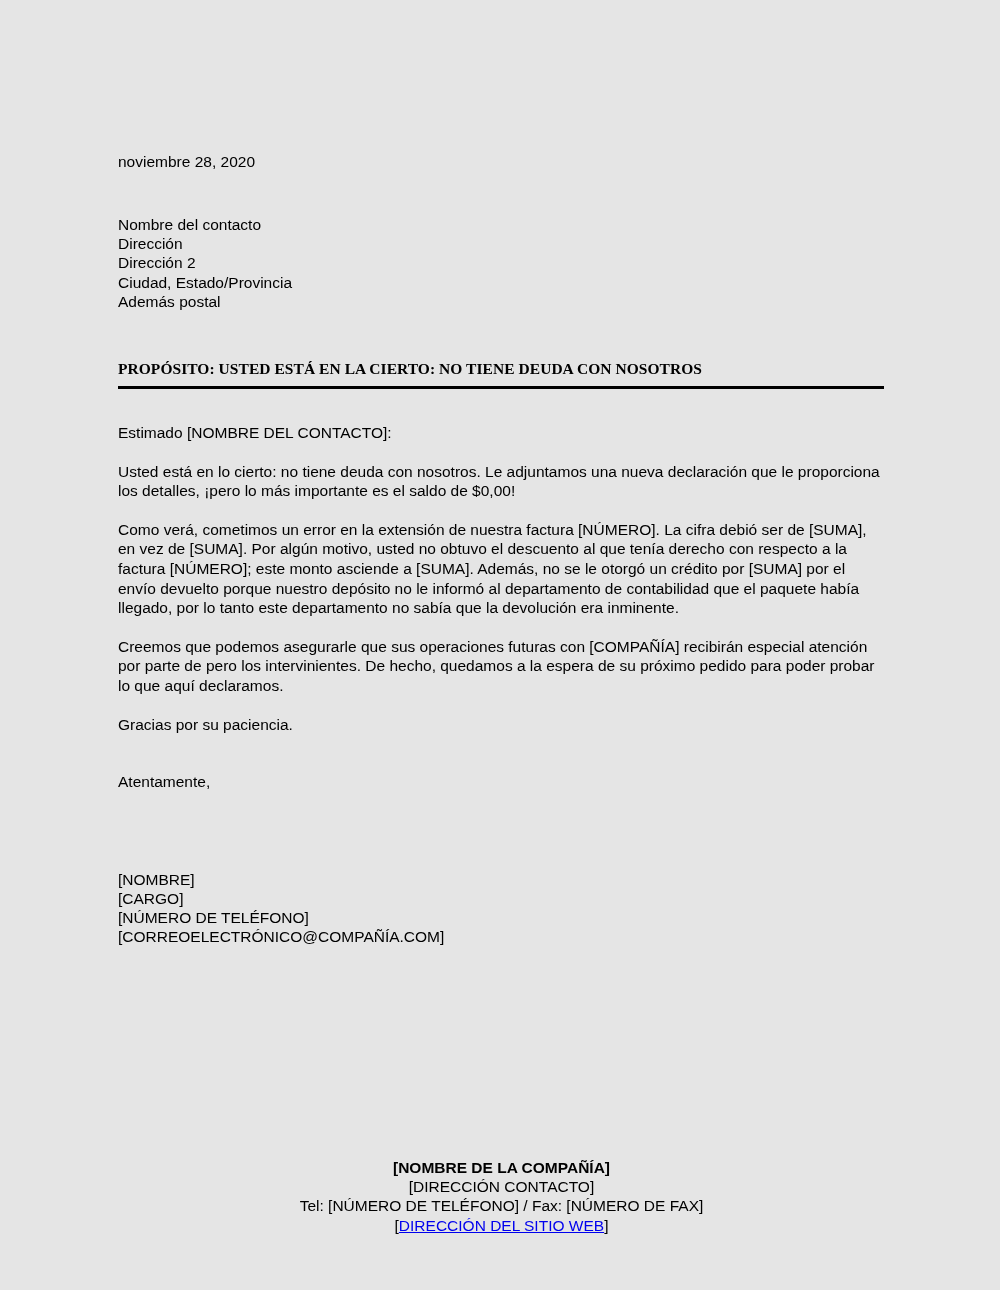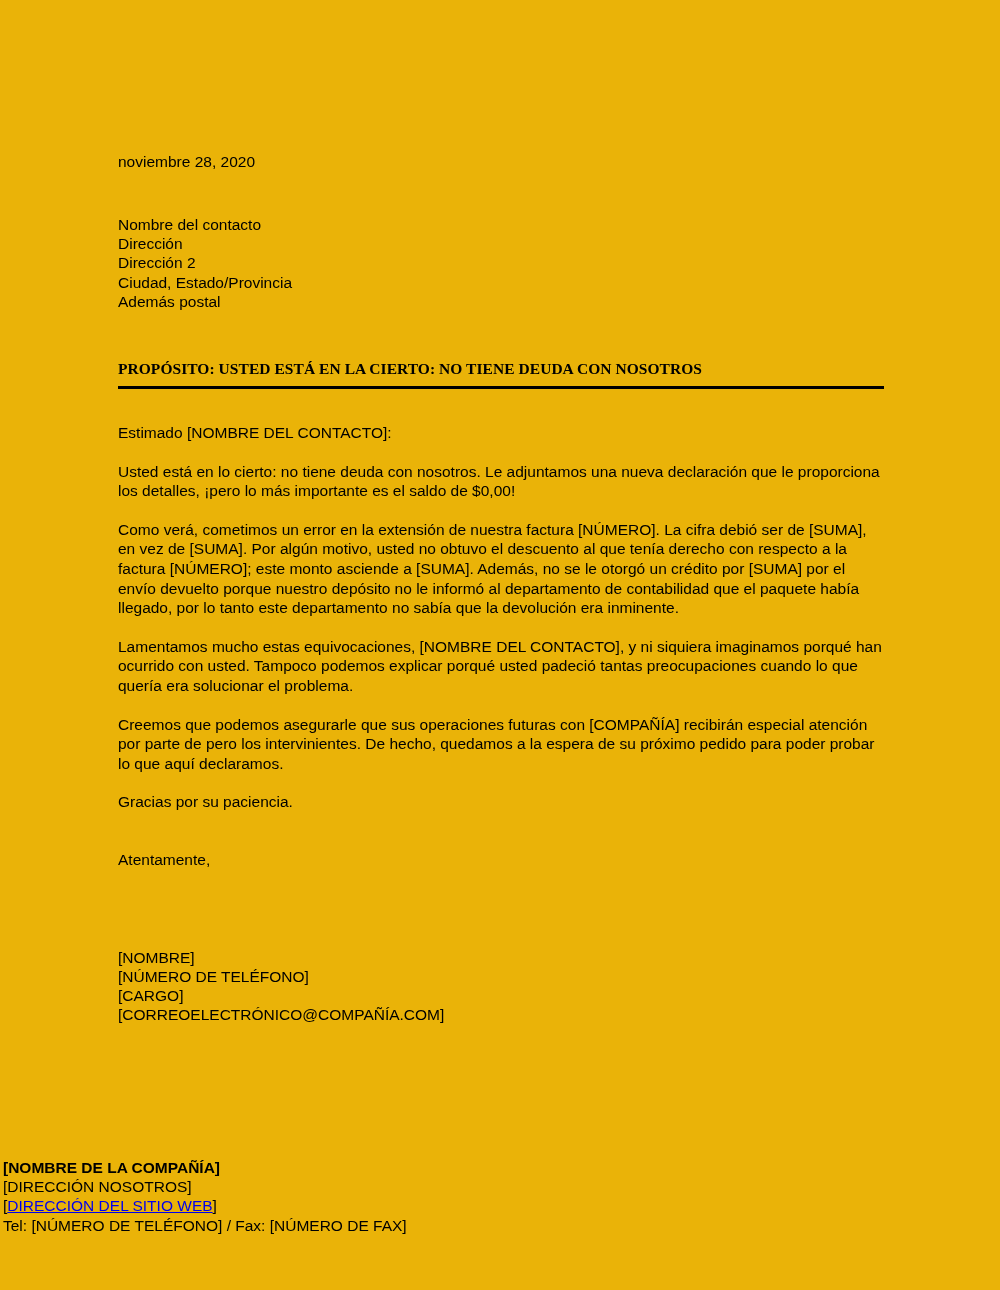--- a/index.html
+++ b/index.html
@@ -4,21 +4,21 @@
 <style>
   html, body {
     margin: 0;
     padding: 0;
     background: #ffffff;
   }
   .page {
     position: relative;
     width: 1000px;
     height: 1290px;
-    background: #eab308;
+    background: #e5e5e5;
     font-family: "Liberation Sans", sans-serif;
     color: #000000;
     overflow: hidden;
   }
   .content {
     position: absolute;
     left: 118px;
     top: 152px;
     width: 766px;
   }
@@ -72,21 +72,21 @@
     line-height: 19.2px;
   }
   .signature-line {
     white-space: pre;
   }
   .footer {
     position: absolute;
     left: 3px;
     right: 0;
     top: 1158px;
-    text-align: left;
+    text-align: center;
     font-size: 15.5px;
     line-height: 19.2px;
   }
   .footer-company {
     font-weight: bold;
   }
   .footer-link {
     color: #0000ee;
     text-decoration: underline;
   }
@@ -114,36 +114,35 @@
 
     <div class="subject-wrap">
       <div class="subject-heading">PROPÓSITO: USTED ESTÁ EN LA CIERTO: NO TIENE DEUDA CON NOSOTROS</div>
       <div class="subject-rule"></div>
     </div>
 
     <div class="body-copy">
       <p>Estimado [NOMBRE DEL CONTACTO]:</p>
       <p>Usted está en lo cierto: no tiene deuda con nosotros. Le adjuntamos una nueva declaración que le proporciona los detalles, ¡pero lo más importante es el saldo de $0,00!</p>
       <p>Como verá, cometimos un error en la extensión de nuestra factura [NÚMERO]. La cifra debió ser de [SUMA], en vez de [SUMA]. Por algún motivo, usted no obtuvo el descuento al que tenía derecho con respecto a la factura [NÚMERO]; este monto asciende a [SUMA]. Además, no se le otorgó un crédito por [SUMA] por el envío devuelto porque nuestro depósito no le informó al departamento de contabilidad que el paquete había llegado, por lo tanto este departamento no sabía que la devolución era inminente.</p>
-      <p>Lamentamos mucho estas equivocaciones, [NOMBRE DEL CONTACTO], y ni siquiera imaginamos porqué han ocurrido con usted. Tampoco podemos explicar porqué usted padeció tantas preocupaciones cuando lo que quería era solucionar el problema.</p>
       <p>Creemos que podemos asegurarle que sus operaciones futuras con [COMPAÑÍA] recibirán especial atención por parte de pero los intervinientes. De hecho, quedamos a la espera de su próximo pedido para poder probar lo que aquí declaramos.</p>
       <p class="last">Gracias por su paciencia.</p>
     </div>
 
     <div class="closing">Atentamente,</div>
 
     <div class="signature-block">
       <div class="signature-line">[NOMBRE]</div>
+      <div class="signature-line">[CARGO]</div>
       <div class="signature-line">[NÚMERO DE TELÉFONO]</div>
-      <div class="signature-line">[CARGO]</div>
       <div class="signature-line">[CORREOELECTRÓNICO@COMPAÑÍA.COM]</div>
     </div>
 
   </div>
 
   <div class="footer">
     <div class="footer-company">[NOMBRE DE LA COMPAÑÍA]</div>
-    <div>[DIRECCIÓN NOSOTROS]</div>
+    <div>[DIRECCIÓN CONTACTO]</div>
+    <div>Tel: [NÚMERO DE TELÉFONO] / Fax: [NÚMERO DE FAX]</div>
     <div><span class="bracket">[</span><a class="footer-link" href="#">DIRECCIÓN DEL SITIO WEB</a><span class="bracket">]</span></div>
-    <div>Tel: [NÚMERO DE TELÉFONO] / Fax: [NÚMERO DE FAX]</div>
   </div>
 
 </div>
 
 </body></html>

